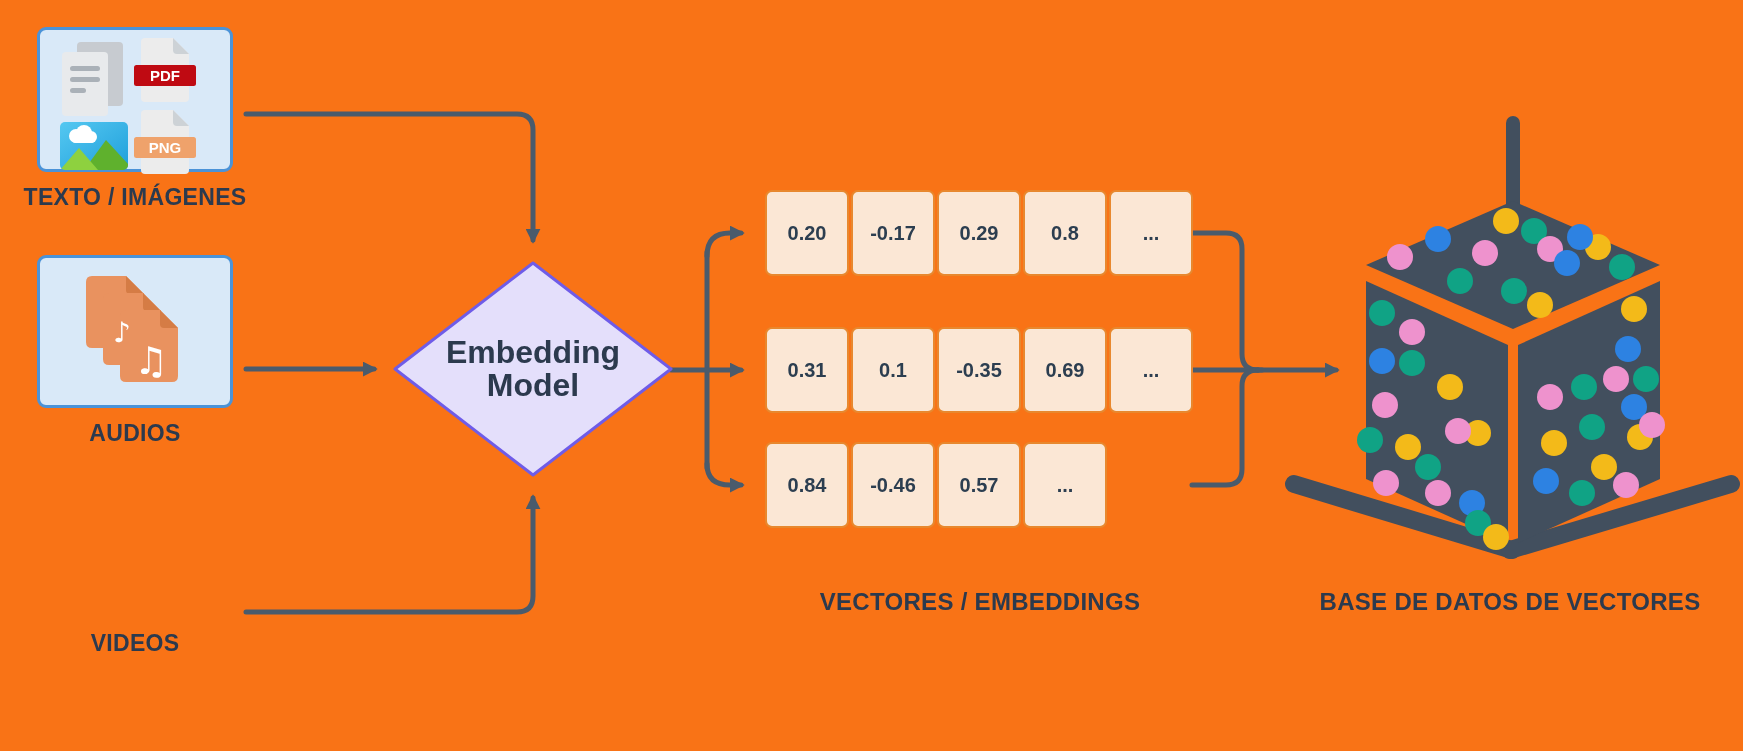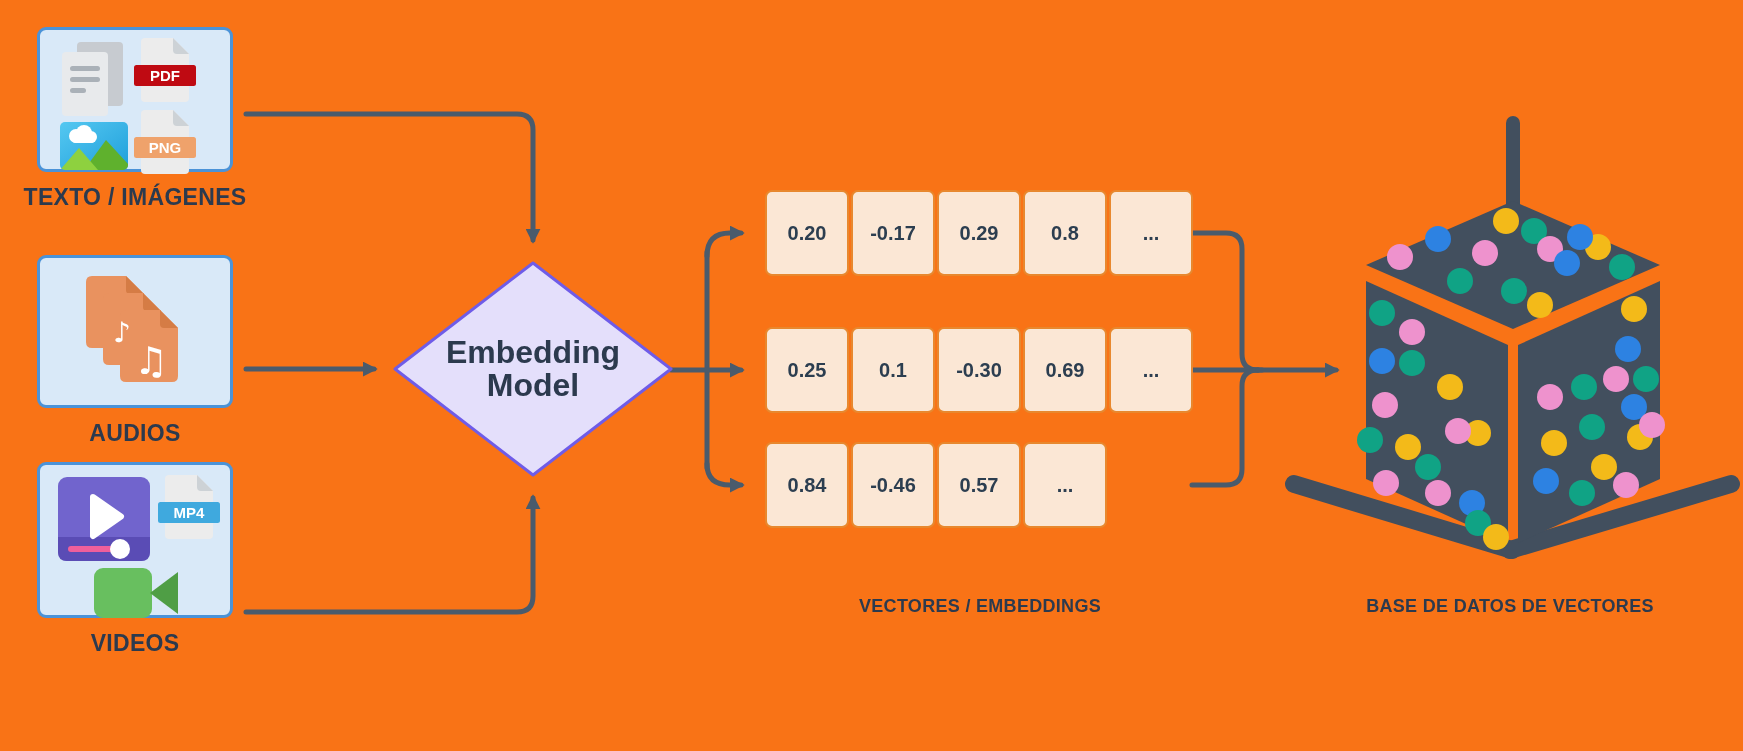--- a/index.html
+++ b/index.html
@@ -2,21 +2,21 @@
 <html><head>
 <meta charset="utf-8">
 <style>
   html,body{margin:0;padding:0;background:#ffffff;}
   body{font-family:"Liberation Sans", sans-serif;}
   #canvas{position:relative;width:1743px;height:751px;background:#f97316;overflow:hidden;padding-left:30px;}
   .abs{position:absolute;}
   
   .src-box{position:absolute;width:196px;background:#d9e9f8;border:3px solid #4b93d8;border-radius:9px;box-sizing:border-box;}
   .box-label{position:absolute;width:300px;text-align:center;font-weight:700;font-size:23px;color:#2c3a4e;letter-spacing:.3px;}
-  .big-label{position:absolute;width:520px;text-align:center;font-weight:700;font-size:18px;color:#2c3a4e;letter-spacing:.3px;margin-top:8px;}
+  .big-label{position:absolute;width:520px;text-align:center;font-weight:700;font-size:24px;color:#2c3a4e;letter-spacing:.3px;}
   
   .diamond-text{position:absolute;left:433px;top:336px;width:200px;text-align:center;font-weight:700;font-size:32px;line-height:33px;color:#2c3a4e;}
   
   .vec-row{position:absolute;left:765px;display:flex;gap:2px;}
   .vec-cell{width:84px;height:86px;background:#fbe7d5;border:2.5px solid #e8882e;border-radius:7px;box-sizing:border-box;display:flex;align-items:center;justify-content:center;font-weight:700;font-size:20px;color:#2c3e50;}
   svg{display:block;}
   .icon{position:absolute;}
 </style>
 </head>
 <body>
@@ -98,60 +98,41 @@
         <path d="M63 21 L81 39 H67 Q63 39 63 35 Z" fill="#d57c45"></path>
         <path d="M40 44 Q40 38 46 38 H80 L98 56 V104 Q98 110 92 110 H46 Q40 110 40 104 Z" fill="#e9925f"></path>
         <path d="M80 38 L98 56 H84 Q80 56 80 52 Z" fill="#d57c45"></path>
         <text x="33" y="70" font-size="28" fill="#ffffff" font-family="DejaVu Sans, sans-serif">♪</text>
         <text x="54" y="102" font-size="38" fill="#ffffff" font-family="DejaVu Sans, sans-serif">♫</text>
       </g>
     </svg>
   </div>
   <div class="box-label" style="left:-15px;top:420px;">AUDIOS</div>
 
-  <div class="src-box" style="left:37px;top:462px;height:156px;">
-    <svg class="icon" style="left:18px;top:12px" width="92" height="84" viewBox="0 0 92 84">
-      <rect x="0" y="0" width="92" height="84" rx="9" fill="#7164cd"></rect>
-      <path d="M0 60 H92 V75 Q92 84 83 84 H9 Q0 84 0 75 Z" fill="#5a4cb5"></path>
-      <path d="M35 20 L63 39.5 L35 59 Z" fill="#ffffff" stroke="#ffffff" stroke-width="6" stroke-linejoin="round"></path>
-      <rect x="10" y="69" width="48" height="6" rx="3" fill="#ef5f9b"></rect>
-      <circle cx="62" cy="72" r="10" fill="#ffffff"></circle>
-    </svg>
-    <svg class="icon" style="left:118px;top:10px" width="62" height="64" viewBox="0 0 62 64">
-      <path d="M7 4 Q7 0 11 0 H39 L55 16 V60 Q55 64 51 64 H11 Q7 64 7 60 Z" fill="#ececec"></path>
-      <path d="M39 0 L55 16 H43 Q39 16 39 12 Z" fill="#cdd2d6"></path>
-      <rect x="0" y="27" width="62" height="21" rx="2.5" fill="#3fa9de"></rect>
-      <text x="31" y="43" text-anchor="middle" font-size="15" font-weight="700" fill="#ffffff" font-family="Liberation Sans, sans-serif">MP4</text>
-    </svg>
-    <svg class="icon" style="left:54px;top:100px" width="86" height="56" viewBox="0 0 86 56">
-      <rect x="0" y="3" width="58" height="50" rx="9" fill="#68bf5f"></rect>
-      <polygon points="84,7 84,49 56,28" fill="#4f9e45"></polygon>
-    </svg>
-  </div>
   <div class="box-label" style="left:-15px;top:630px;">VIDEOS</div>
 
   <svg class="abs" style="left:390px;top:258px" width="290" height="225" viewBox="390 258 290 225">
     <polygon points="533,263 671,369 533,475 395,369" fill="#e4dffb" stroke="#6f5ce8" stroke-width="3" stroke-linejoin="round"></polygon>
   </svg>
   <div class="diamond-text">
     <div>Embedding</div>
     <div>Model</div>
   </div>
 
   <div class="vec-row" style="top:190px;">
     <div class="vec-cell">0.20</div>
     <div class="vec-cell">-0.17</div>
     <div class="vec-cell">0.29</div>
     <div class="vec-cell">0.8</div>
     <div class="vec-cell">...</div>
   </div>
   <div class="vec-row" style="top:327px;">
-    <div class="vec-cell">0.25</div>
+    <div class="vec-cell">0.31</div>
     <div class="vec-cell">0.1</div>
-    <div class="vec-cell">-0.30</div>
+    <div class="vec-cell">-0.35</div>
     <div class="vec-cell">0.69</div>
     <div class="vec-cell">...</div>
   </div>
   <div class="vec-row" style="top:442px;">
     <div class="vec-cell">0.84</div>
     <div class="vec-cell">-0.46</div>
     <div class="vec-cell">0.57</div>
     <div class="vec-cell">...</div>
   </div>
   <div class="big-label" style="left:720px;top:588px;">VECTORES / EMBEDDINGS</div>

